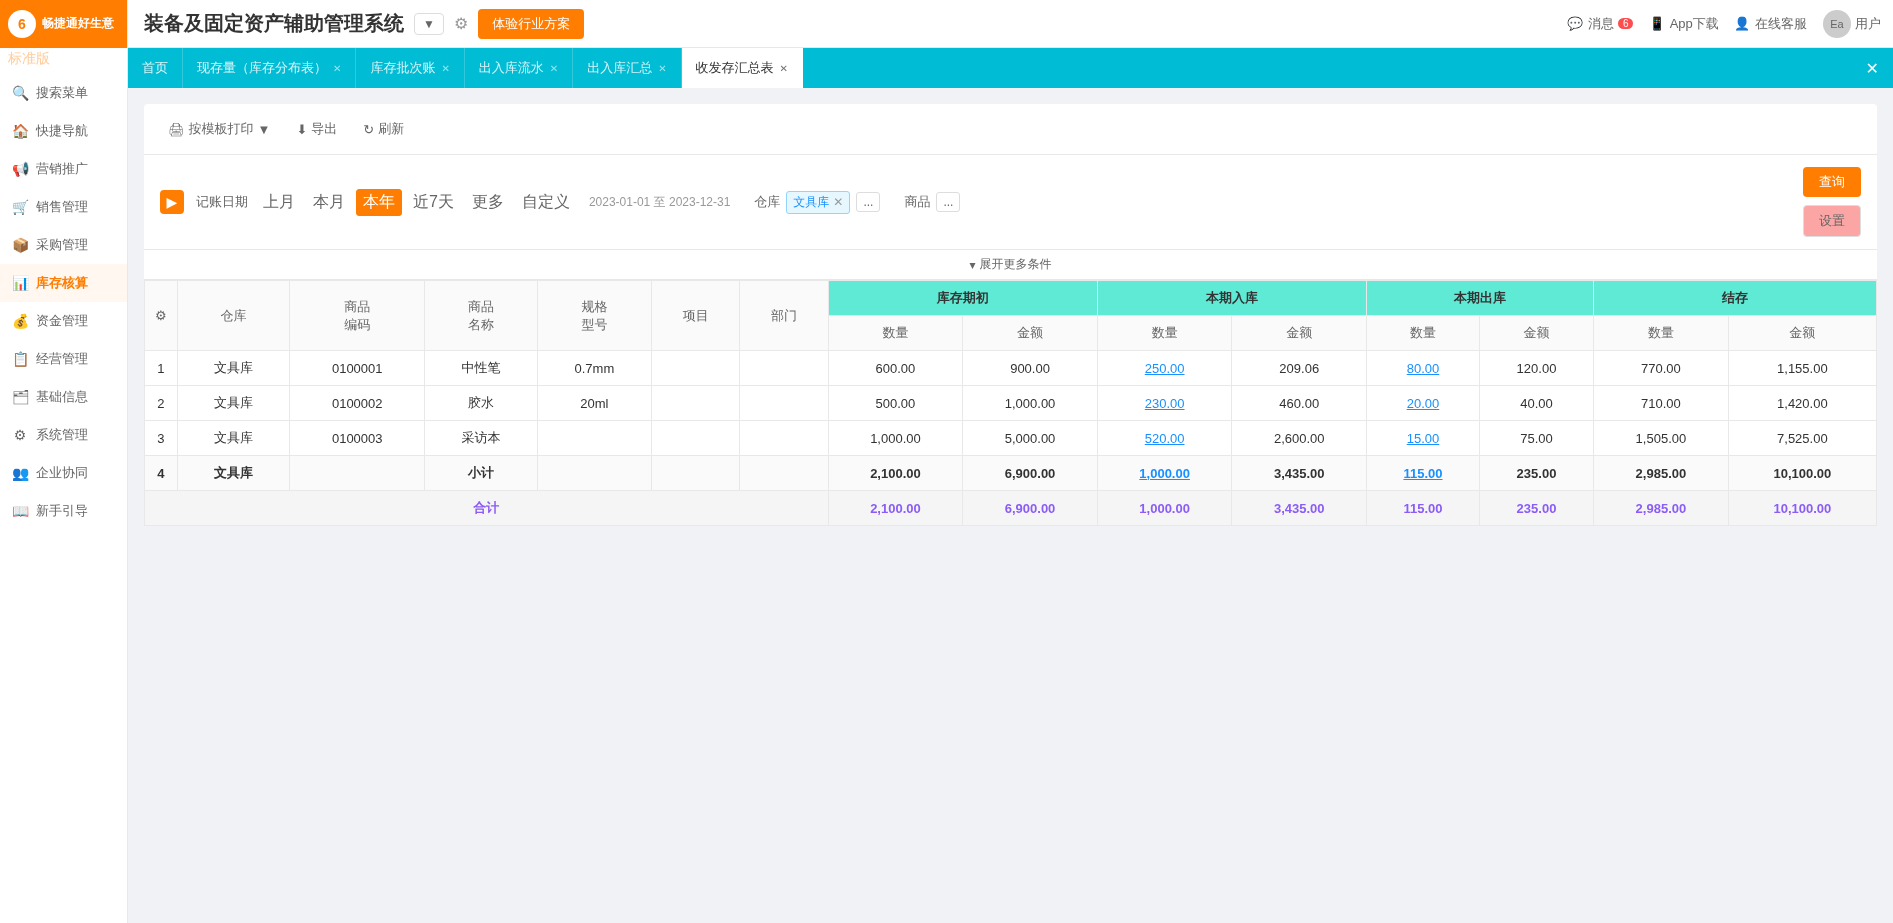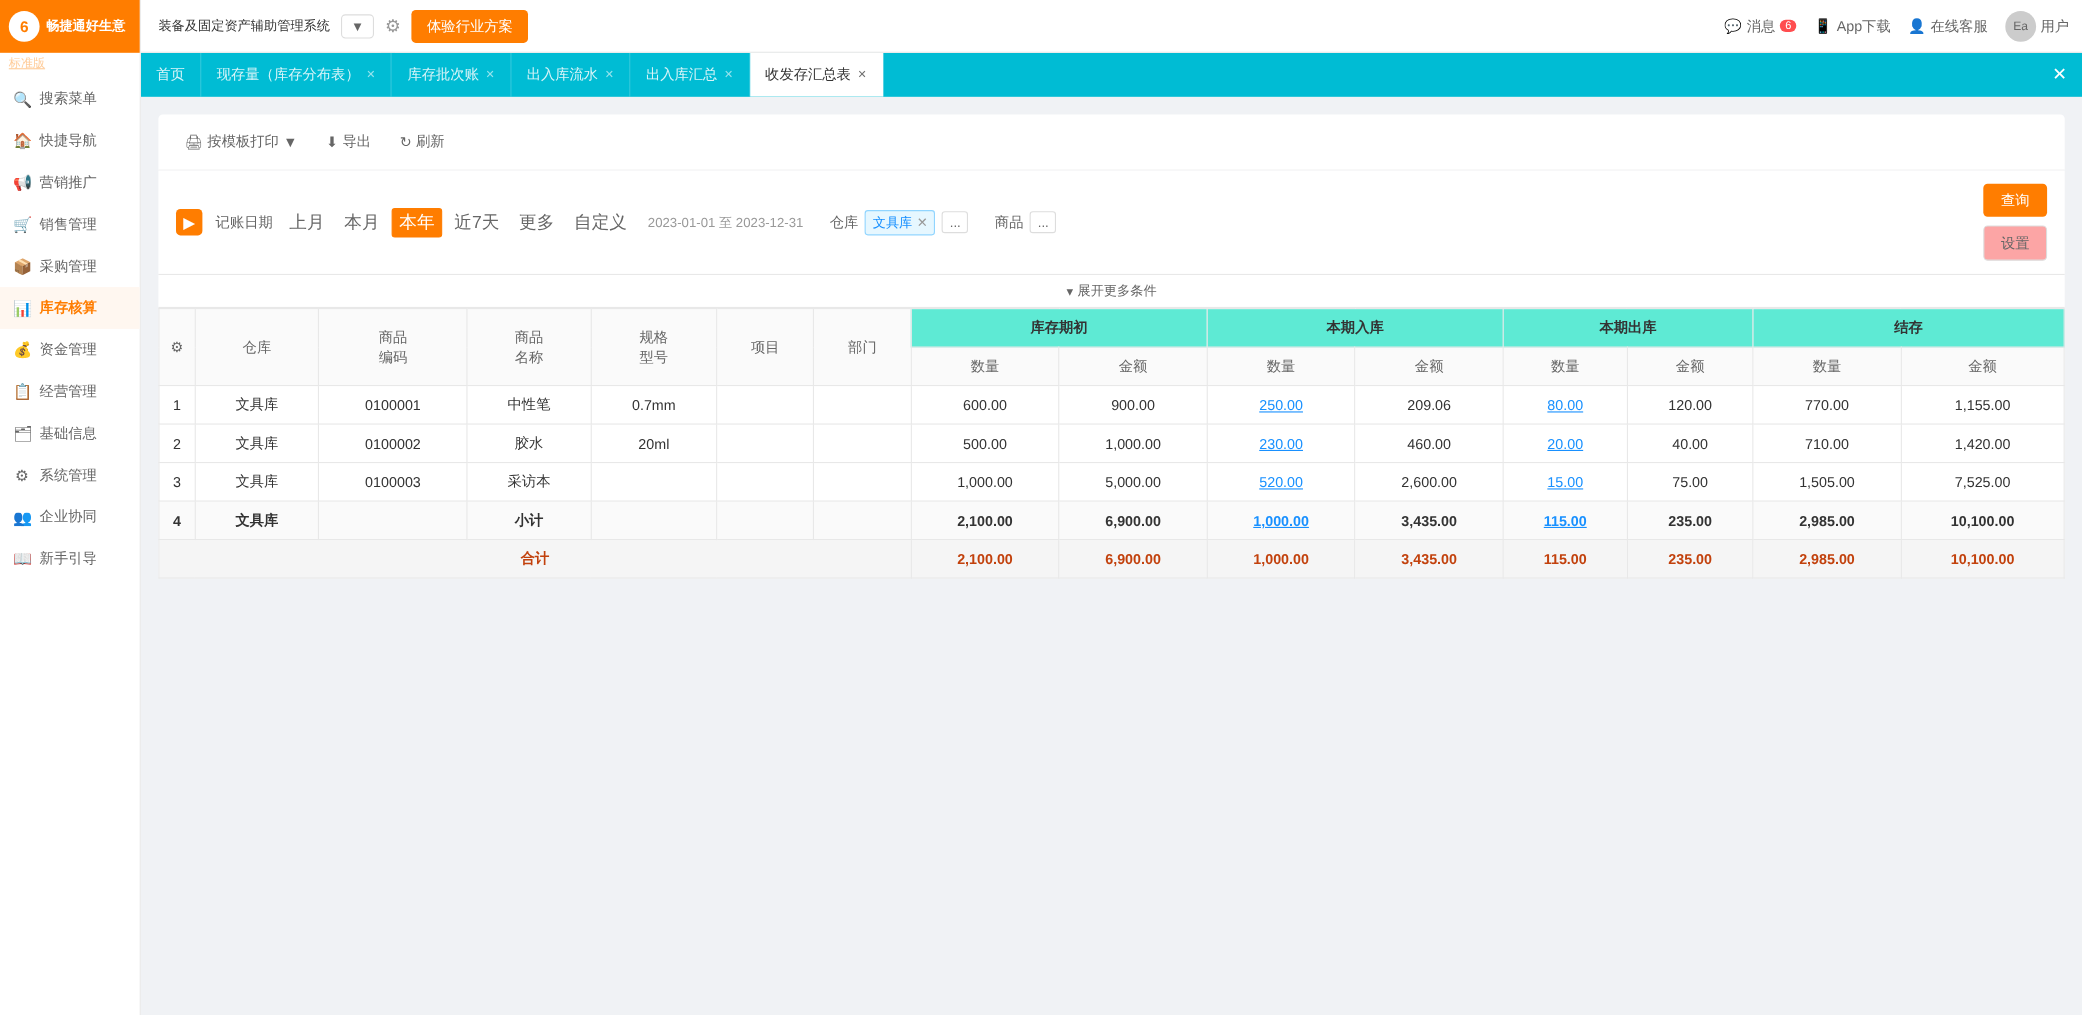--- a/index.html
+++ b/index.html
@@ -14,38 +14,38 @@
     .sidebar-logo {
       background: #ff7d00; padding: 10px 8px; display: flex; align-items: center; gap: 6px;
       color: #fff; font-size: 13px; font-weight: bold; min-height: 48px;
     }
     .logo-icon {
       width: 28px; height: 28px; background: #fff; border-radius: 50%;
       display: flex; align-items: center; justify-content: center;
       color: #ff7d00; font-weight: bold; font-size: 14px; flex-shrink: 0;
     }
     .logo-text { font-size: 12px; line-height: 1.3; }
-    .sidebar-edition { font-size: 11px; color: #ffcc99; padding: 2px 8px 6px; text-decoration: underline; }
+    .sidebar-edition { font-size: 14px; color: #ffcc99; padding: 2px 8px 6px; }
     .sidebar-item {
       display: flex; align-items: center; gap: 8px; padding: 10px 12px;
       cursor: pointer; color: #666; transition: background 0.2s;
     }
     .sidebar-item.active { background: #fff7f0; color: #ff7d00; font-weight: bold; }
     .sidebar-item-icon { font-size: 14px; width: 16px; text-align: center; }
     .sidebar-item-label { font-size: 13px; }
 
     
     .topbar {
       position: fixed; left: 128px; top: 0; right: 0; height: 48px;
       background: #fff; border-bottom: 1px solid #e8e8e8;
       display: flex; align-items: center; justify-content: space-between;
       padding: 0 12px 0 16px; z-index: 100;
     }
     .topbar-left { display: flex; align-items: center; gap: 10px; }
-    .topbar-title { font-size: 12px; color: #333; }
+    .topbar-title { font-size: 20px; color: #333; font-weight: bold; }
     .topbar-dropdown {
       border: 1px solid #ddd; border-radius: 4px; padding: 3px 8px;
       font-size: 12px; color: #666; cursor: pointer; display: flex; align-items: center; gap: 4px;
     }
     .topbar-gear { color: #999; font-size: 16px; cursor: pointer; }
     .topbar-trial-btn {
       background: #ff7d00; color: #fff; border: none; border-radius: 4px;
       padding: 6px 14px; font-size: 13px; cursor: pointer;
     }
     .topbar-right { display: flex; align-items: center; gap: 16px; color: #666; font-size: 13px; }
@@ -148,21 +148,21 @@
     }
     tbody td {
       border: 1px solid #e8e8e8; padding: 8px 10px;
       text-align: center; color: #333;
     }
     tbody tr.subtotal { background: #fafafa; font-weight: bold; }
     tbody tr.subtotal td { font-weight: bold; }
     .link-cell { color: #1890ff; text-decoration: underline; cursor: pointer; }
     tfoot td {
       background: #f5f5f5; border: 1px solid #e8e8e8;
-      padding: 8px 10px; text-align: center; font-weight: bold; color: #c2410c;
+      padding: 8px 10px; text-align: center; font-weight: bold; color: #8b5cf6;
     }
 
     
     .settings-th { width: 32px; }
   </style>
 </head>
 <body>
 
 <div class="sidebar">
   <div class="sidebar-logo">

